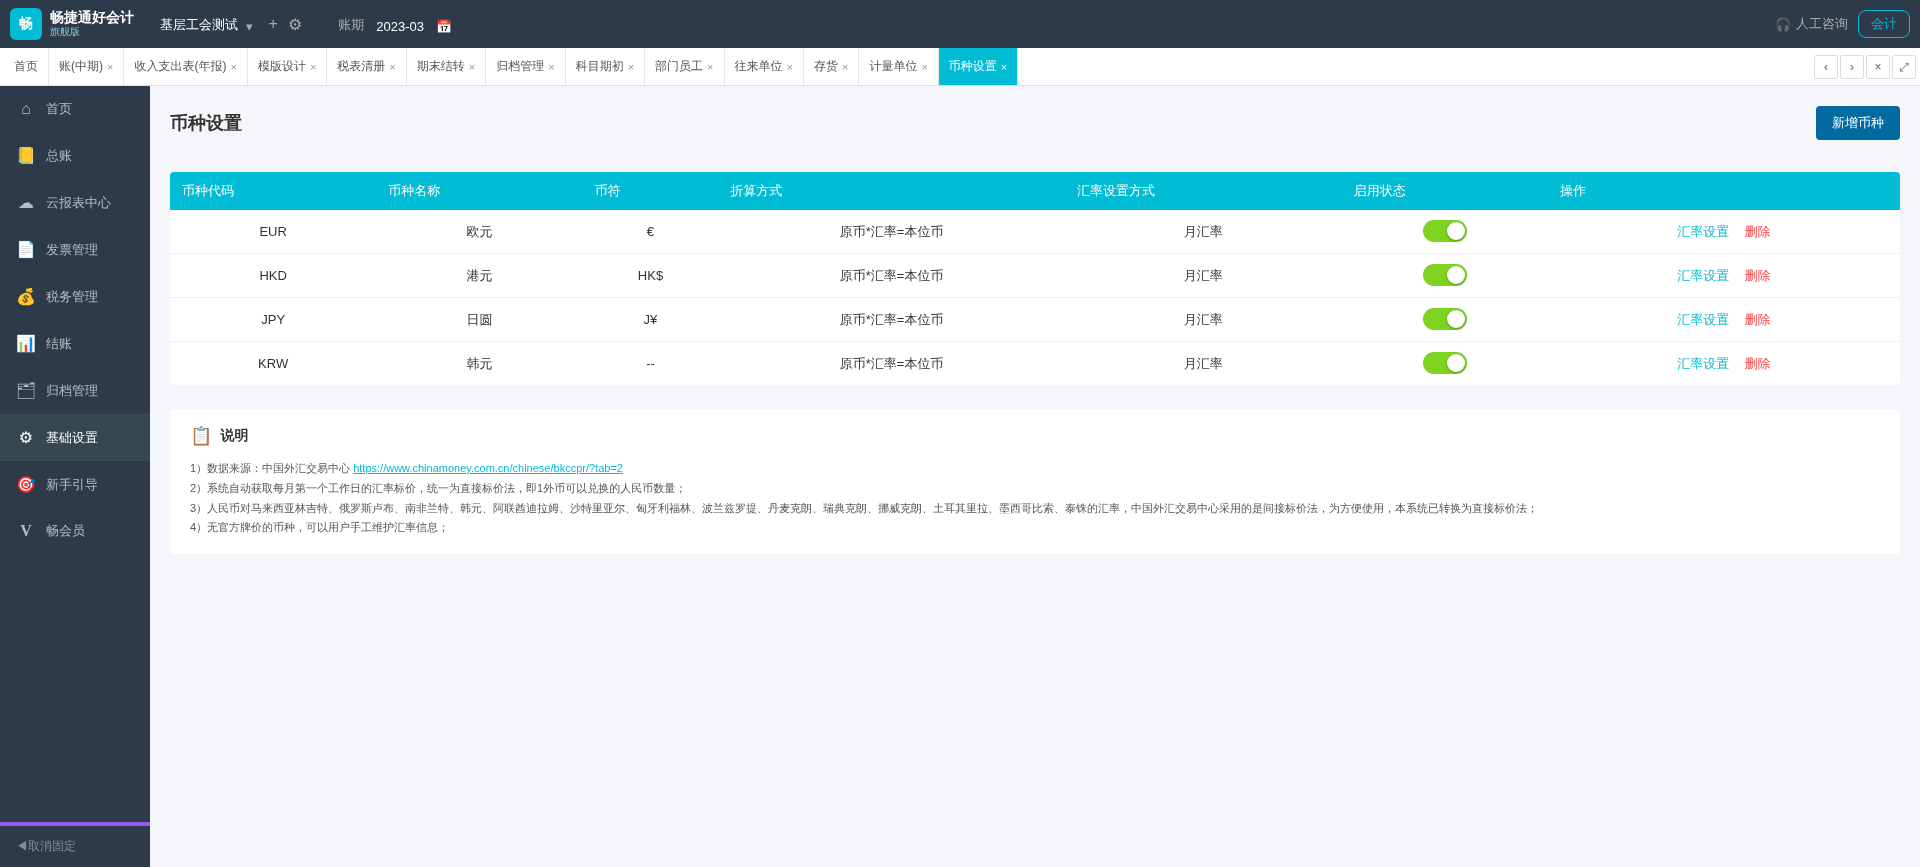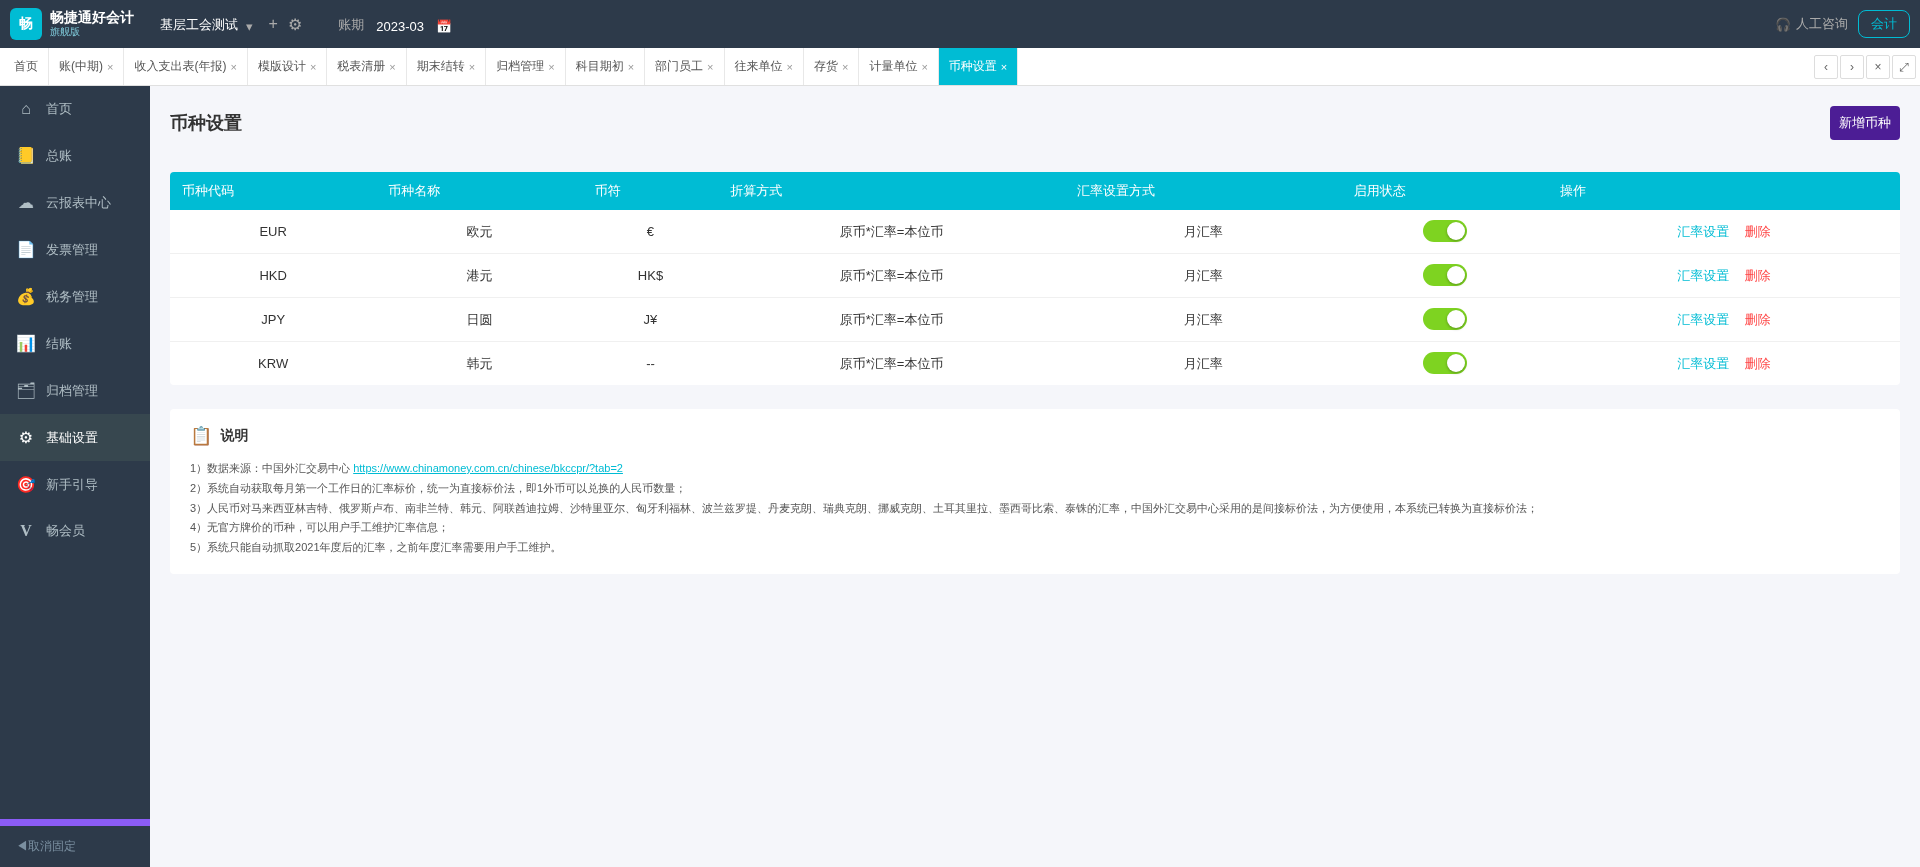--- a/index.html
+++ b/index.html
@@ -32,27 +32,27 @@
     .tab-nav-btn { width: 24px; height: 24px; display: flex; align-items: center; justify-content: center; color: #666; cursor: pointer; border: 1px solid #ddd; border-radius: 2px; font-size: 12px; }
 
     
     .main-layout { display: flex; flex: 1; overflow: hidden; }
 
     
     .sidebar { width: 150px; background: #2d3a4a; display: flex; flex-direction: column; flex-shrink: 0; overflow-y: auto; }
     .sidebar-item { display: flex; align-items: center; gap: 10px; padding: 14px 16px; color: #b0bec5; cursor: pointer; font-size: 13px; }
     .sidebar-item.active { color: white; background: #37474f; }
     .sidebar-item .s-icon { font-size: 16px; width: 20px; text-align: center; }
-    .sidebar-bottom { margin-top: auto; border-top: 7px solid #8b5cf6; }
+    .sidebar-bottom { margin-top: auto; border-top: 4px solid #8b5cf6; }
     .sidebar-bottom-item { display: flex; align-items: center; gap: 8px; padding: 12px 16px; color: #7a8fa0; cursor: pointer; font-size: 12px; }
 
     
     .content { flex: 1; overflow-y: auto; padding: 20px; background: #f5f6fa; }
     .page-title { font-size: 18px; font-weight: bold; color: #333; margin-bottom: 16px; }
-    .new-btn { float: right; background: #4c1d95; color: white; border: none; padding: 8px 9px; border-radius: 4px; font-size: 13px; cursor: pointer; margin-bottom: 16px; }
+    .new-btn { float: right; background: #0369a1; color: white; border: none; padding: 8px 16px; border-radius: 4px; font-size: 13px; cursor: pointer; margin-bottom: 16px; }
 
     
     .data-table { width: 100%; border-collapse: collapse; background: white; border-radius: 4px; overflow: hidden; margin-bottom: 24px; }
     .data-table th { background: #00bcd4; color: white; padding: 10px 12px; font-size: 13px; font-weight: normal; text-align: left; }
     .data-table td { padding: 10px 12px; font-size: 13px; color: #333; text-align: center; border-bottom: 1px solid #f0f0f0; }
     .data-table tr:last-child td { border-bottom: none; }
     .action-link { color: #00bcd4; cursor: pointer; text-decoration: none; margin: 8px 6px; }
 
     
     .toggle { display: inline-flex; align-items: center; width: 44px; height: 22px; background: #7ed321; border-radius: 11px; padding: 2px; cursor: pointer; position: relative; }
@@ -300,17 +300,16 @@
     <div class="note-section">
       <div class="note-title">
         <span class="note-icon">📋</span>
         <span>说明</span>
       </div>
       <ul class="note-list" id="note-list">
       <li>1）数据来源：中国外汇交易中心 <a class="note-link" href="#">https://www.chinamoney.com.cn/chinese/bkccpr/?tab=2</a></li>
           <li>2）系统自动获取每月第一个工作日的汇率标价，统一为直接标价法，即1外币可以兑换的人民币数量；</li>
           <li>3）人民币对马来西亚林吉特、俄罗斯卢布、南非兰特、韩元、阿联酋迪拉姆、沙特里亚尔、匈牙利福林、波兰兹罗提、丹麦克朗、瑞典克朗、挪威克朗、土耳其里拉、墨西哥比索、泰铢的汇率，中国外汇交易中心采用的是间接标价法，为方便使用，本系统已转换为直接标价法；</li>
           <li>4）无官方牌价的币种，可以用户手工维护汇率信息；</li>
-          <li>5）系统只能自动抓取2021年度后的汇率，之前年度汇率需要用户手工维护。</li>
         </ul>
     </div>
   </div>
 </div>
 
 </body></html>

